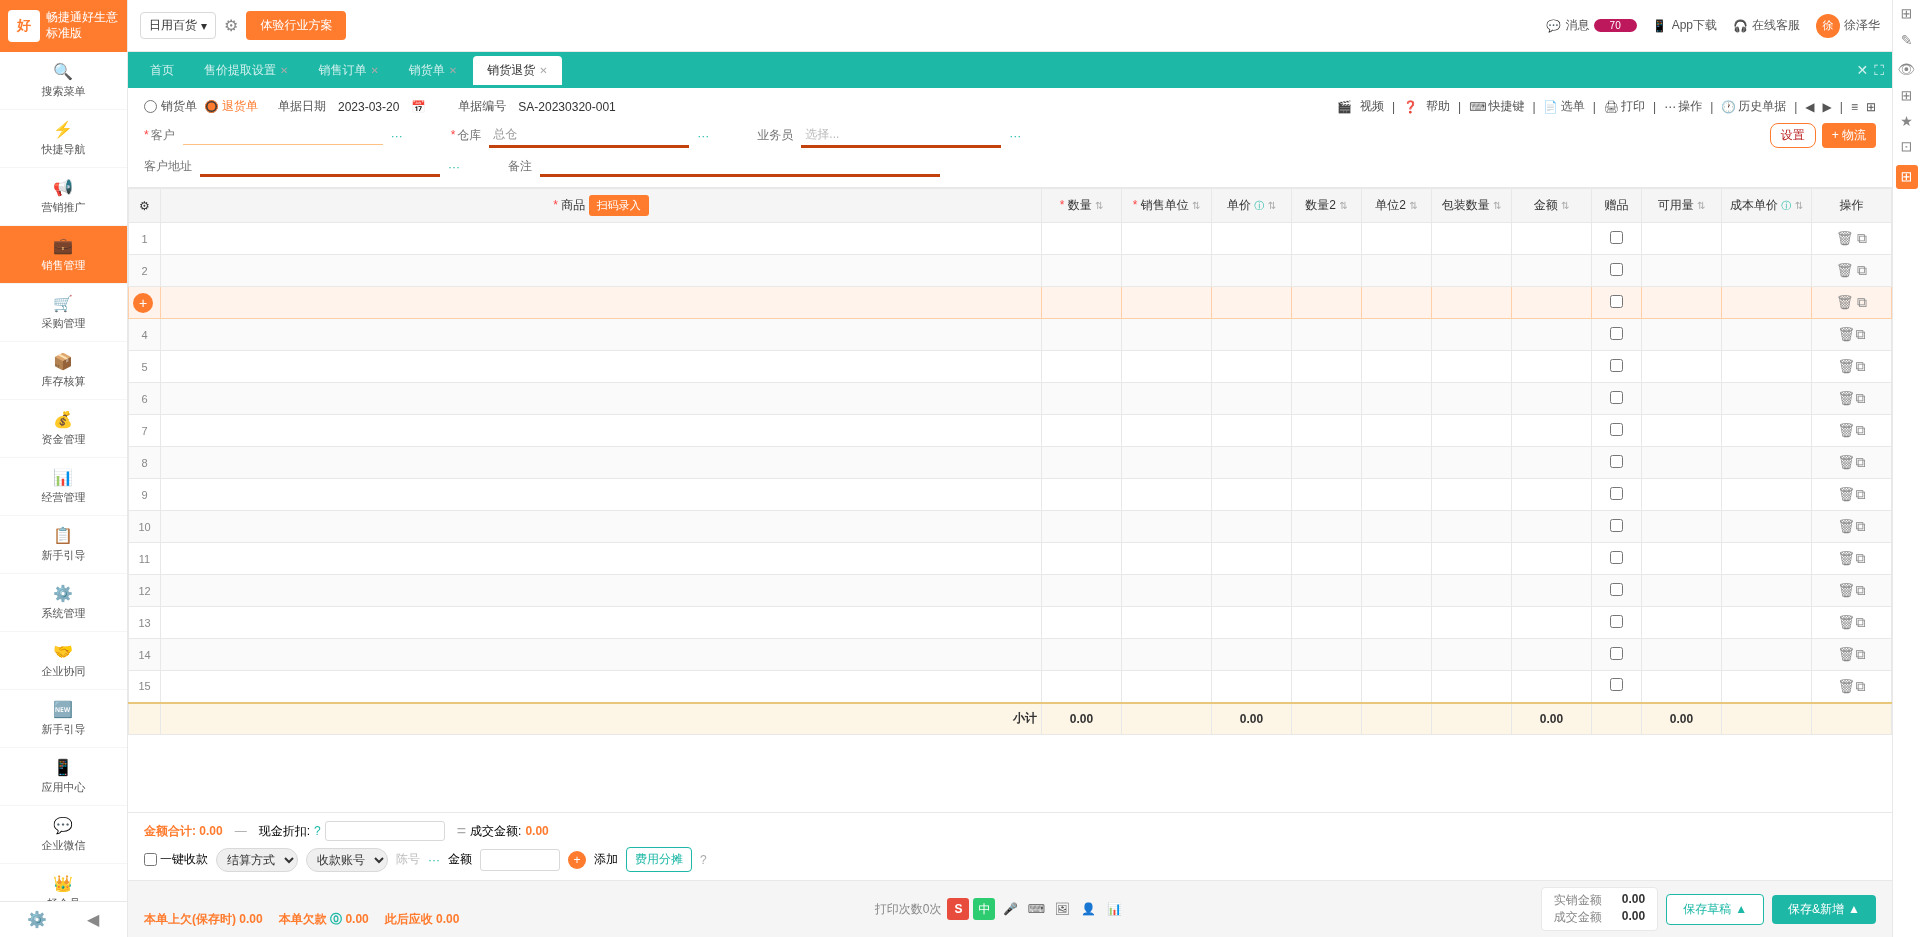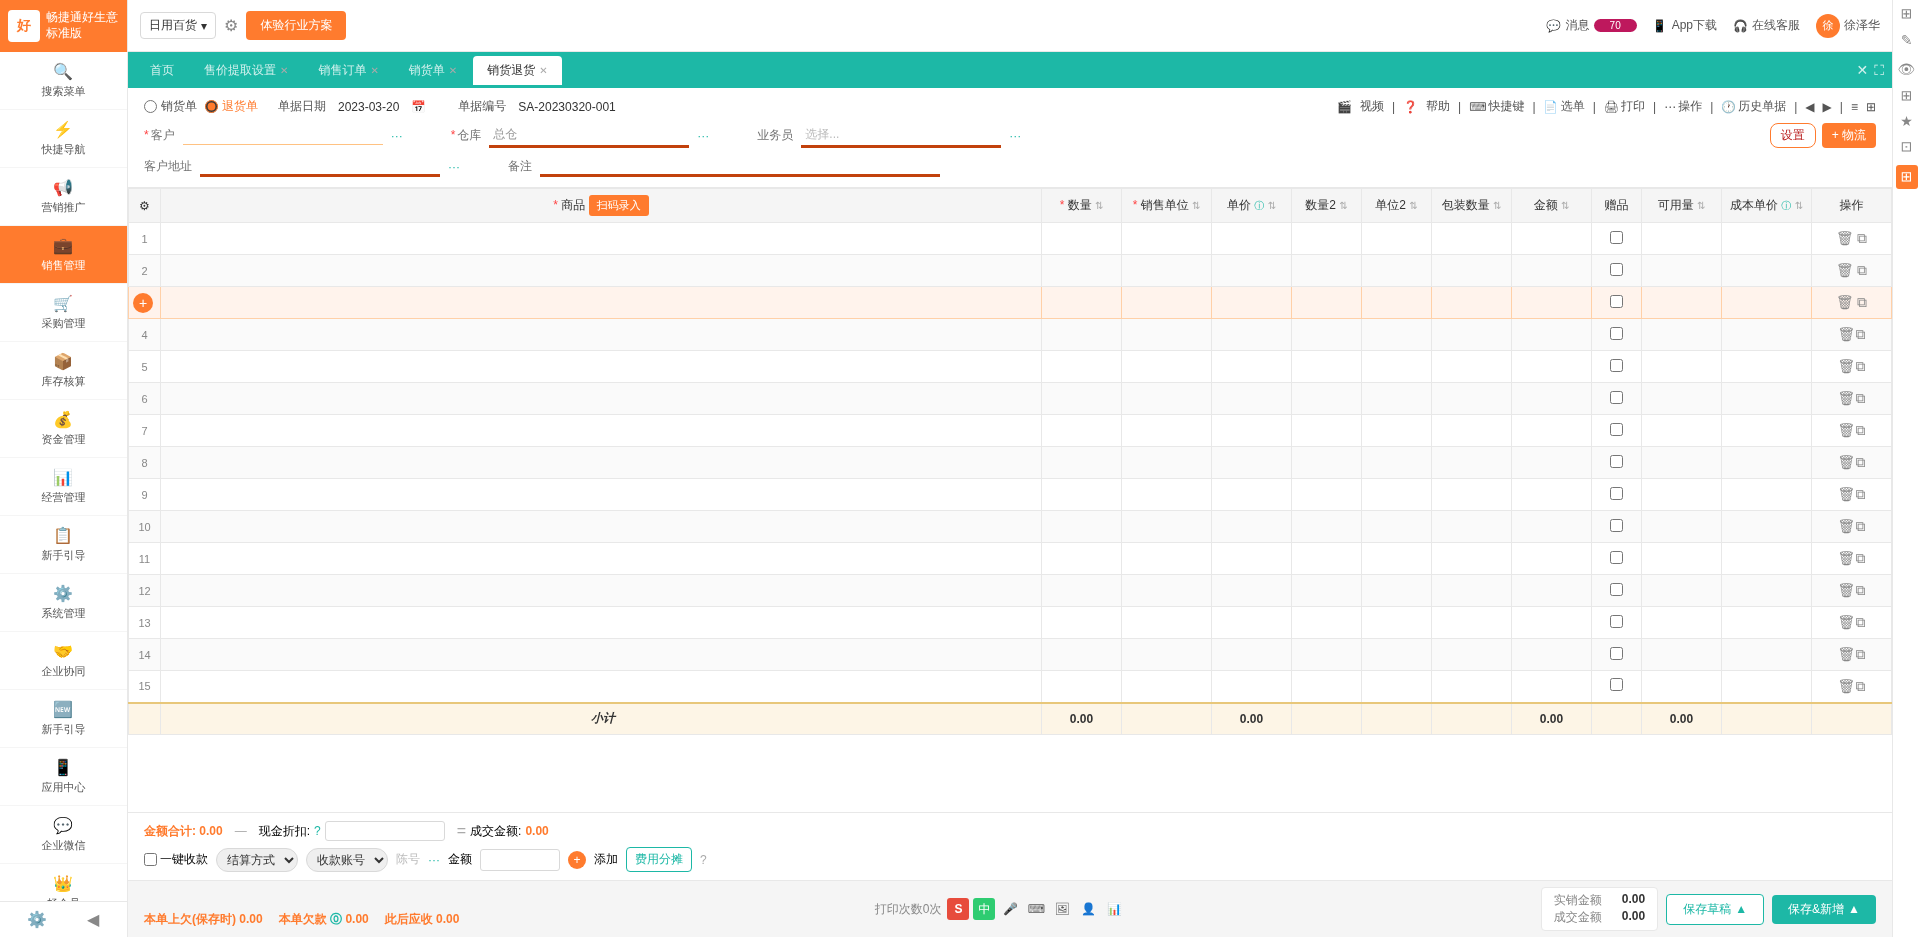--- a/index.html
+++ b/index.html
@@ -66,21 +66,21 @@
     thead th { background: #f5f5f5; border: 1px solid #e8e8e8; padding: 6px 4px; text-align: center; color: #333; white-space: nowrap; font-weight: normal; position: sticky; top: 0; z-index: 2; }
     tbody td { border: 1px solid #e8e8e8; padding: 4px; text-align: center; color: #333; height: 32px; }
     tbody tr:nth-child(even) { background: #fafafa; }
     tbody tr.active-row { background: #fff3ec; }
     tbody tr.active-row td { border-color: #ffd0a8; }
     .row-num { color: #888; font-size: 11px; }
     .add-row-btn { width: 20px; height: 20px; background: #ff7b2e; color: #fff; border: none; border-radius: 50%; cursor: pointer; font-size: 14px; line-height: 1; display: flex; align-items: center; justify-content: center; }
     .checkbox-cell input[type=checkbox] { accent-color: #1db8a6; }
     .action-btn { background: none; border: none; cursor: pointer; color: #888; font-size: 14px; }
     .subtotal-row td { background: #fdf5e6; font-weight: bold; color: #333; border-top: 2px solid #e8c77a; }
-    .subtotal-label { text-align: center; padding-left: 8px; font-style: italic; }
+    .subtotal-label { text-align: right; padding-left: 8px; }
 
     
     .footer { background: #fff; border-top: 1px solid #e8e8e8; padding: 8px 16px; }
     .footer-row1 { display: flex; align-items: center; gap: 12px; margin-bottom: 6px; }
     .footer-total { color: #333; }
     .footer-total span { color: #ff7b2e; font-weight: bold; }
     .footer-divider { color: #aaa; }
     .footer-discount { display: flex; align-items: center; gap: 4px; }
     .footer-result { display: flex; align-items: center; gap: 4px; }
     .footer-row2 { display: flex; align-items: center; gap: 8px; }

